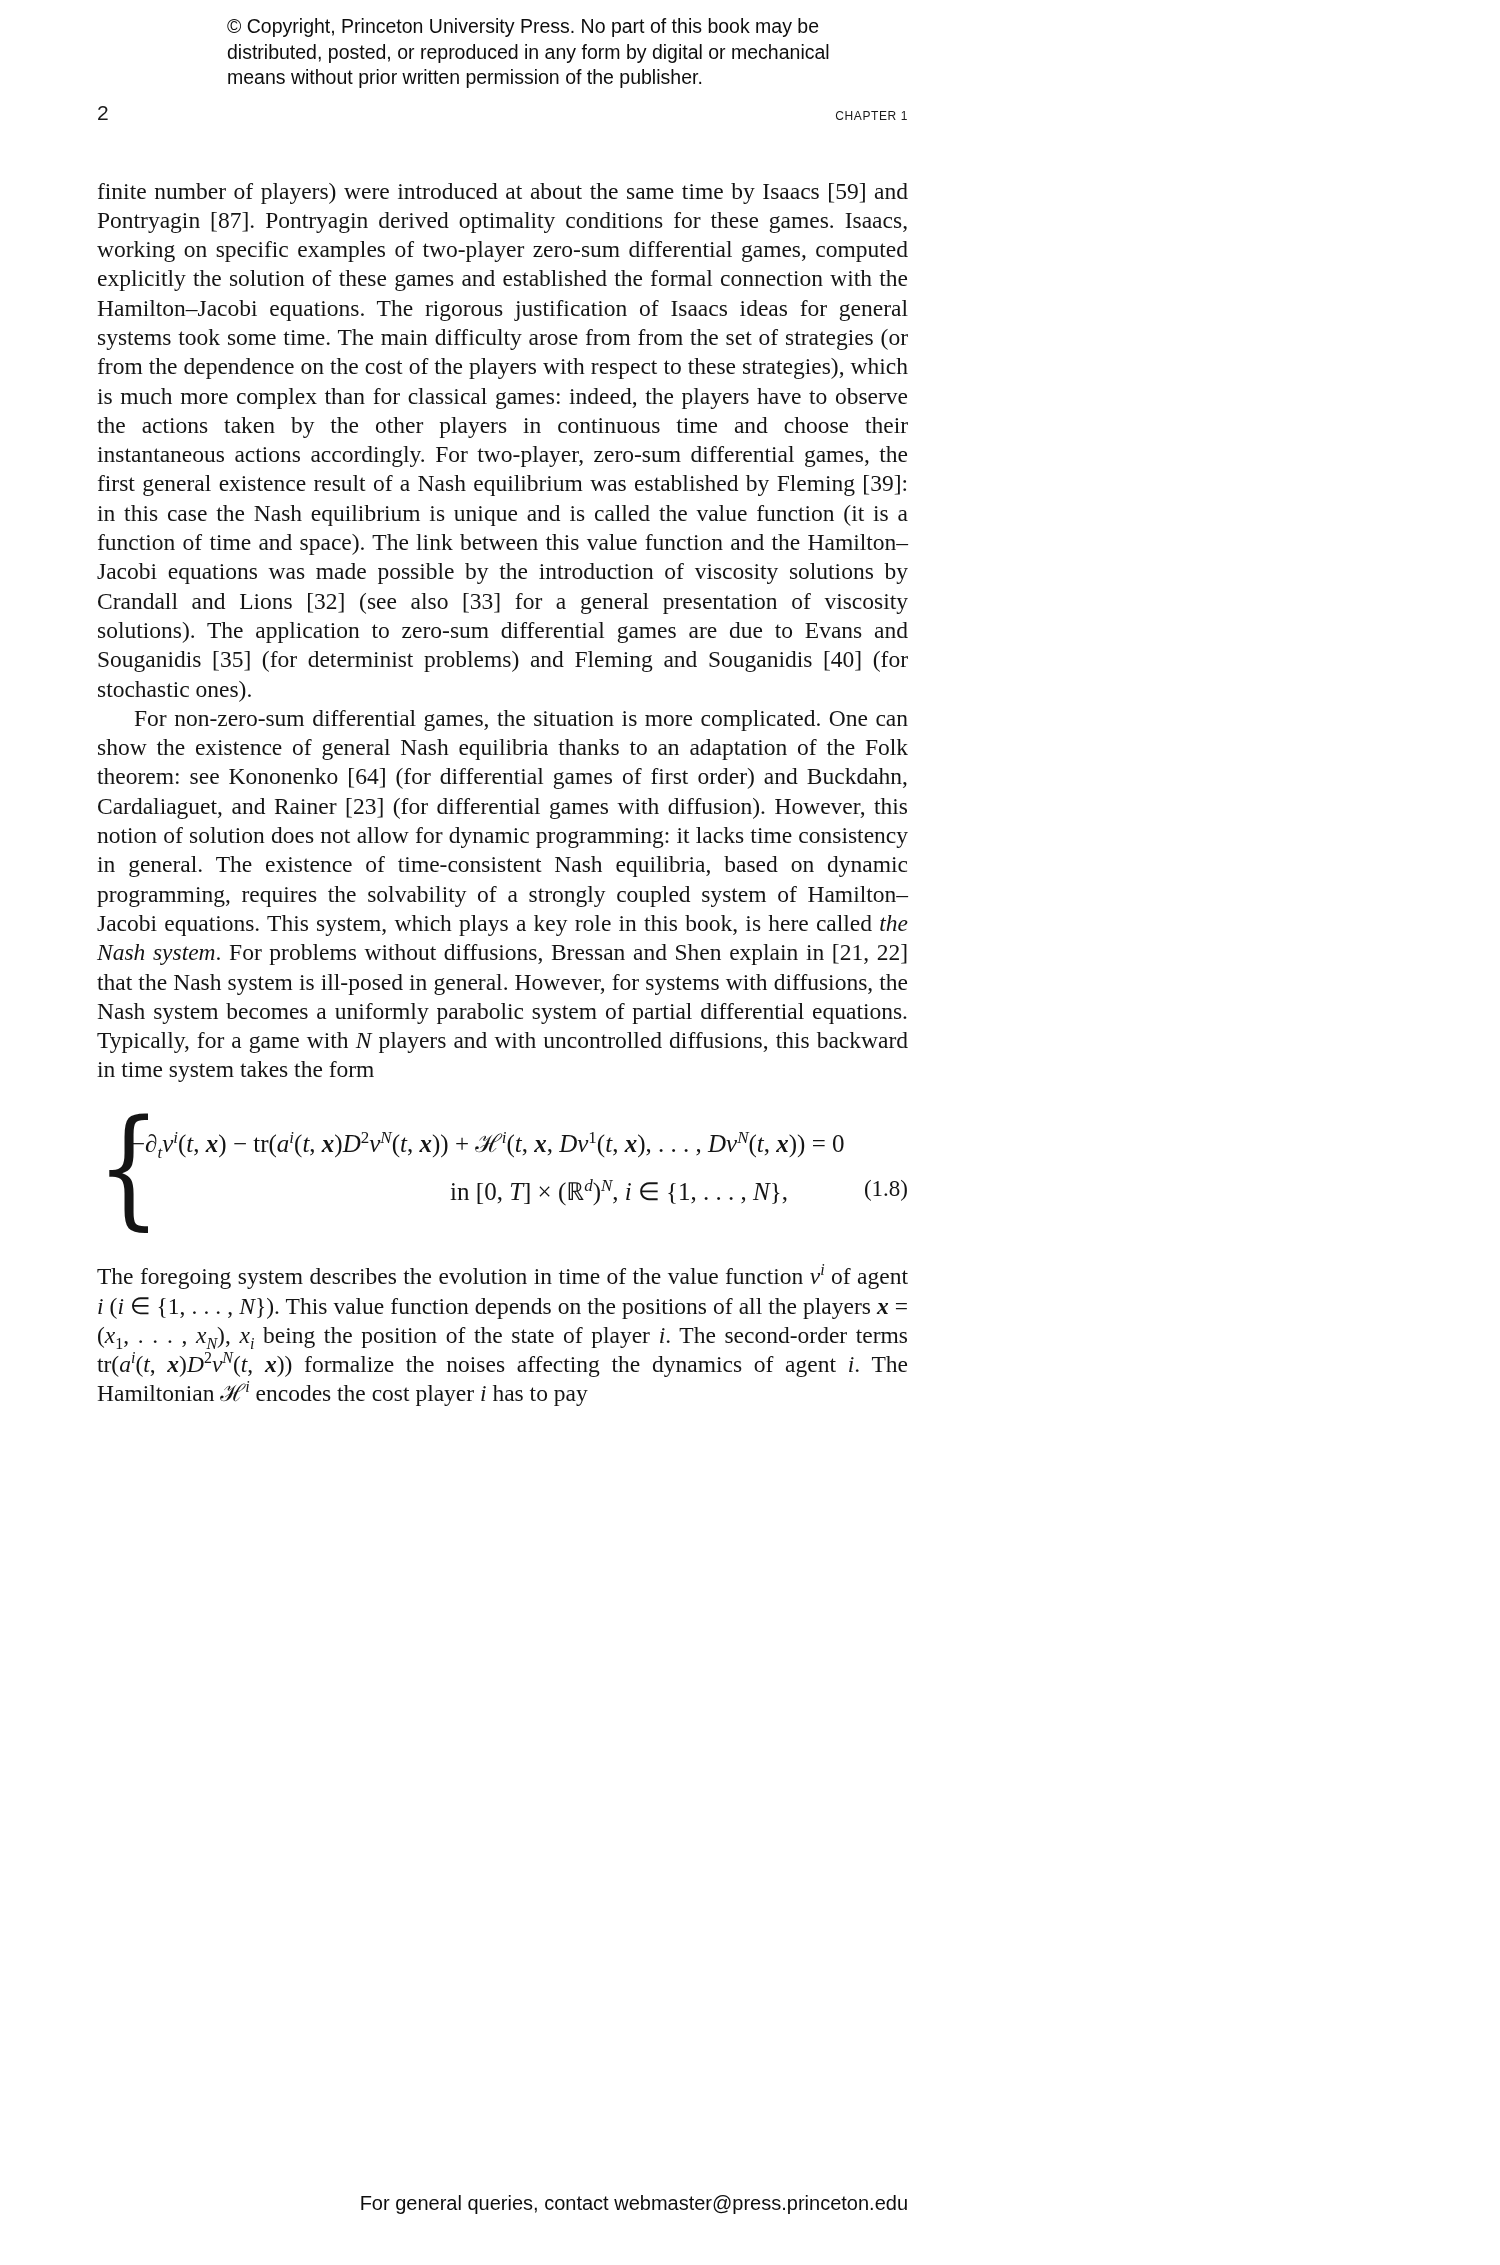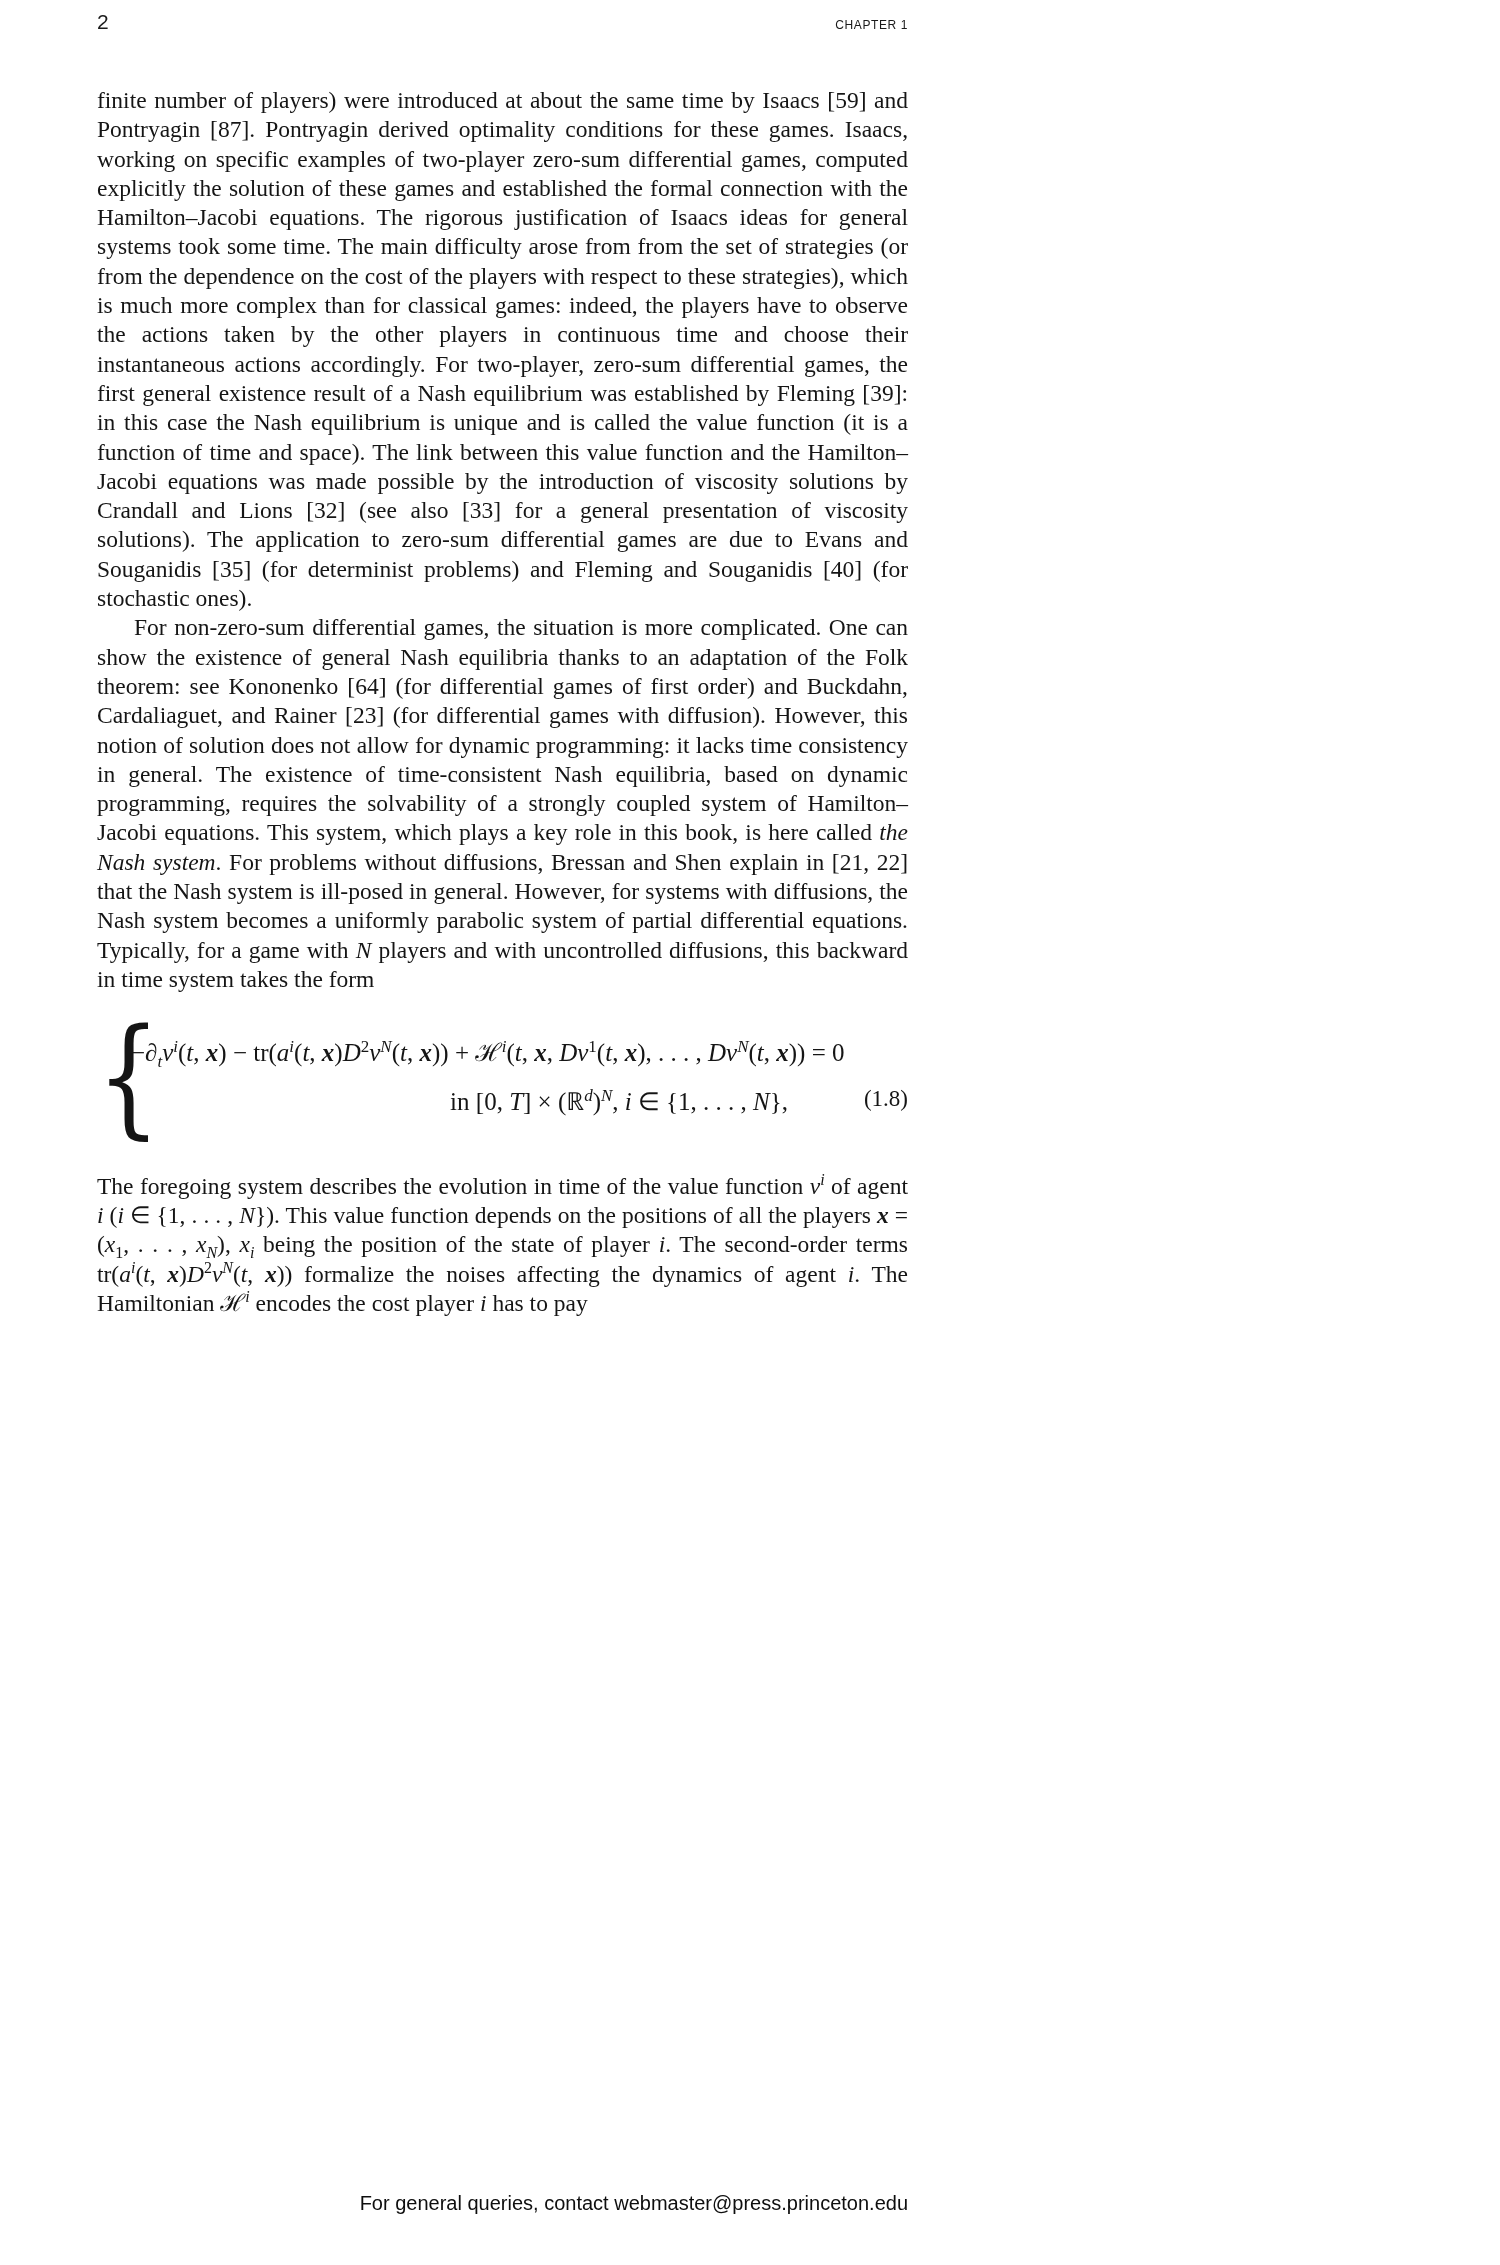--- a/index.html
+++ b/index.html
@@ -80,20 +80,25 @@
     font-size: 20px;
     color: #0e0e0e;
   }
 </style>
 </head>
 <body>
 
 <div class="page">
   <div class="content">
 
+    <div class="copyright">
+      <div>© Copyright, Princeton University Press. No part of this book may be</div>
+      <div>distributed, posted, or reproduced in any form by digital or mechanical</div>
+      <div>means without prior written permission of the publisher.</div>
+    </div>
 
     <div class="running-header">
       <span class="page-num">2</span>
       <span class="chapter">CHAPTER 1</span>
     </div>
 
     <div class="body-text">
       <p class="para">finite number of players) were introduced at about the same time by Isaacs [59] and Pontryagin [87]. Pontryagin derived optimality conditions for these games. Isaacs, working on specific examples of two-player zero-sum differential games, computed explicitly the solution of these games and established the formal connection with the Hamilton–Jacobi equations. The rigorous justification of Isaacs ideas for general systems took some time. The main difficulty arose from from the set of strategies (or from the dependence on the cost of the players with respect to these strategies), which is much more complex than for classical games: indeed, the players have to observe the actions taken by the other players in continuous time and choose their instantaneous actions accordingly. For two-player, zero-sum differential games, the first general existence result of a Nash equilibrium was established by Fleming [39]: in this case the Nash equilibrium is unique and is called the value function (it is a function of time and space). The link between this value function and the Hamilton–Jacobi equations was made possible by the introduction of viscosity solutions by Crandall and Lions [32] (see also [33] for a general presentation of viscosity solutions). The application to zero-sum differential games are due to Evans and Souganidis [35] (for determinist problems) and Fleming and Souganidis [40] (for stochastic ones).</p>
       <p class="para indent">For non-zero-sum differential games, the situation is more complicated. One can show the existence of general Nash equilibria thanks to an adaptation of the Folk theorem: see Kononenko [64] (for differential games of first order) and Buckdahn, Cardaliaguet, and Rainer [23] (for differential games with diffusion). However, this notion of solution does not allow for dynamic programming: it lacks time consistency in general. The existence of time-consistent Nash equilibria, based on dynamic programming, requires the solvability of a strongly coupled system of Hamilton–Jacobi equations. This system, which plays a key role in this book, is here called <i>the Nash system</i>. For problems without diffusions, Bressan and Shen explain in [21, 22] that the Nash system is ill-posed in general. However, for systems with diffusions, the Nash system becomes a uniformly parabolic system of partial differential equations. Typically, for a game with <i>N</i> players and with uncontrolled diffusions, this backward in time system takes the form</p>
 

